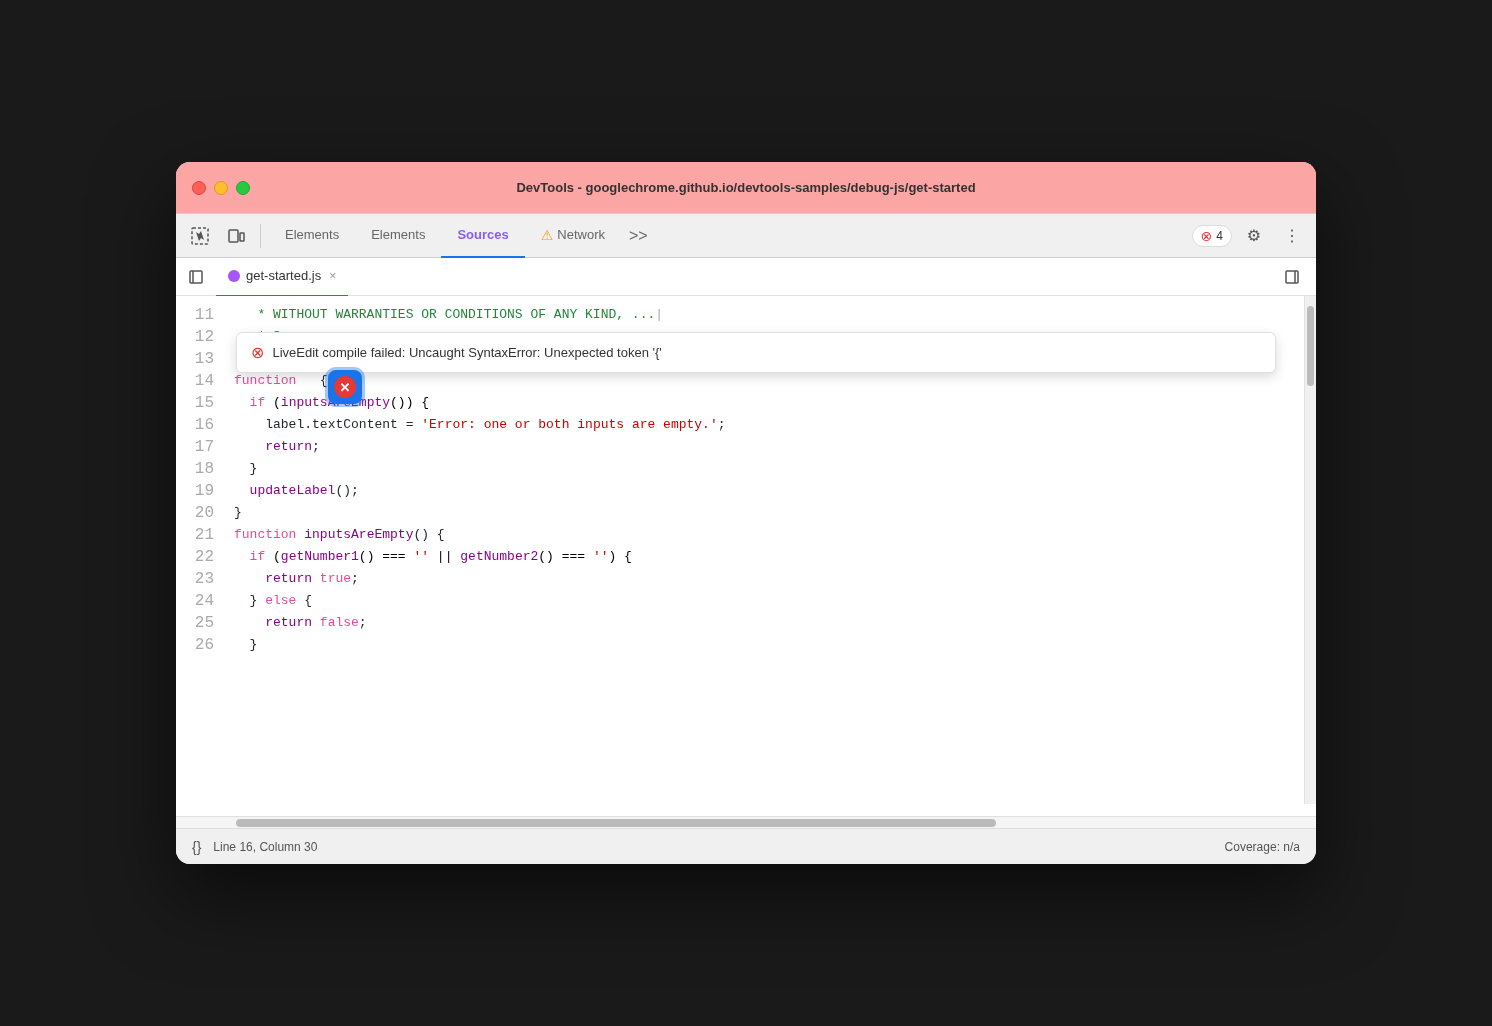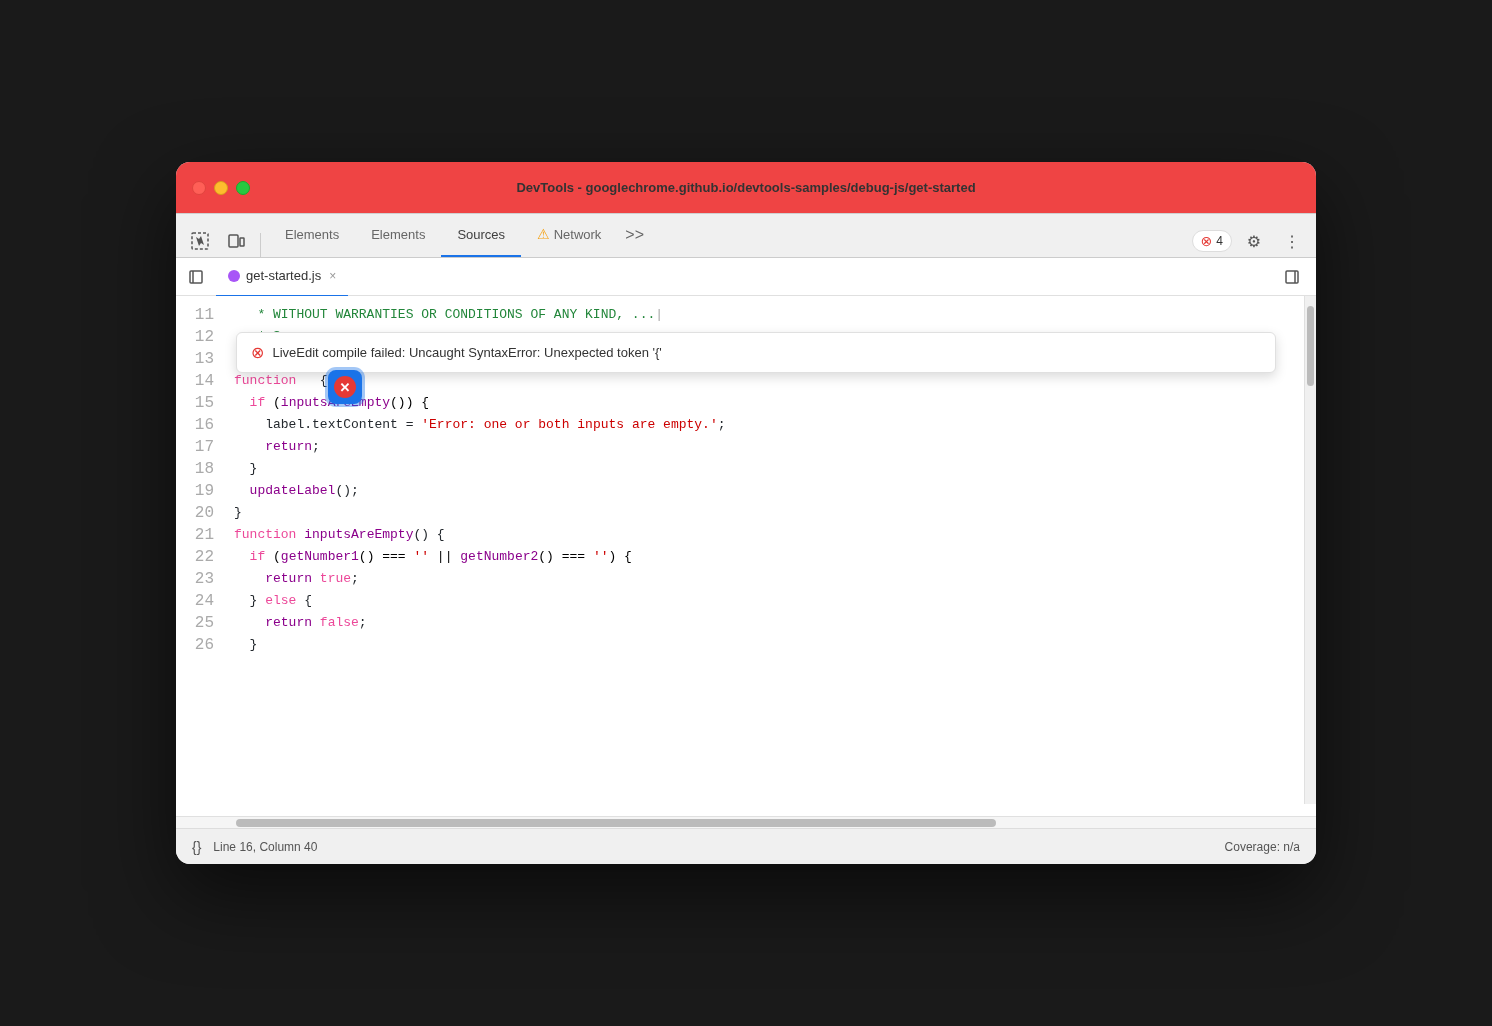--- a/index.html
+++ b/index.html
@@ -14,21 +14,21 @@
     .window {
       width: 1140px;
       background: #f5f5f5;
       border-radius: 14px;
       box-shadow: 0 30px 80px rgba(0,0,0,0.6);
       overflow: hidden;
       position: relative;
     }
     
     .title-bar {
-      background: #ef4444;
+      background: #fca5a5;
       height: 52px;
       display: flex;
       align-items: center;
       padding: 0 16px;
       border-bottom: 1px solid #d0d0d0;
       position: relative;
     }
     .traffic-lights {
       display: flex;
       gap: 8px;
@@ -50,21 +50,21 @@
       color: #333;
       position: absolute;
       left: 50%;
       transform: translateX(-50%);
     }
     
     .devtools-toolbar {
       background: #f0f0f0;
       height: 44px;
       display: flex;
-      align-items: flex-end;
+      align-items: center;
       border-bottom: 1px solid #ccc;
       padding: 0 8px;
       gap: 4px;
     }
     .toolbar-icon-btn {
       width: 32px;
       height: 32px;
       display: flex;
       align-items: center;
       justify-content: center;
@@ -92,23 +92,23 @@
       height: 44px;
       display: flex;
       align-items: center;
       font-size: 13px;
       color: #666;
       cursor: pointer;
       border-bottom: 2px solid transparent;
       white-space: nowrap;
     }
     .tab.active {
-      color: #404040;
+      color: #8b5cf6;
       border-bottom: 2px solid #1a73e8;
-      font-weight: 400;
+      font-weight: 700;
     }
     .tab-network {
       display: flex;
       align-items: center;
       gap: 4px;
     }
     .tab-network-warning {
       color: #f59e0b;
       font-size: 14px;
     }
@@ -464,19 +464,19 @@
     </div>
   </div>
 
   <div class="scrollbar-area">
     <div class="scrollbar-thumb"></div>
   </div>
 
   <div class="status-bar">
     <div class="status-left">
       <span class="status-braces">{}</span>
-      <span>Line 16, Column 40</span>
+      <span>Line 16, Column 30</span>
     </div>
     <div class="status-right">
       <span>Coverage: n/a</span>
     </div>
   </div>
 </div>
 
 </body></html>

